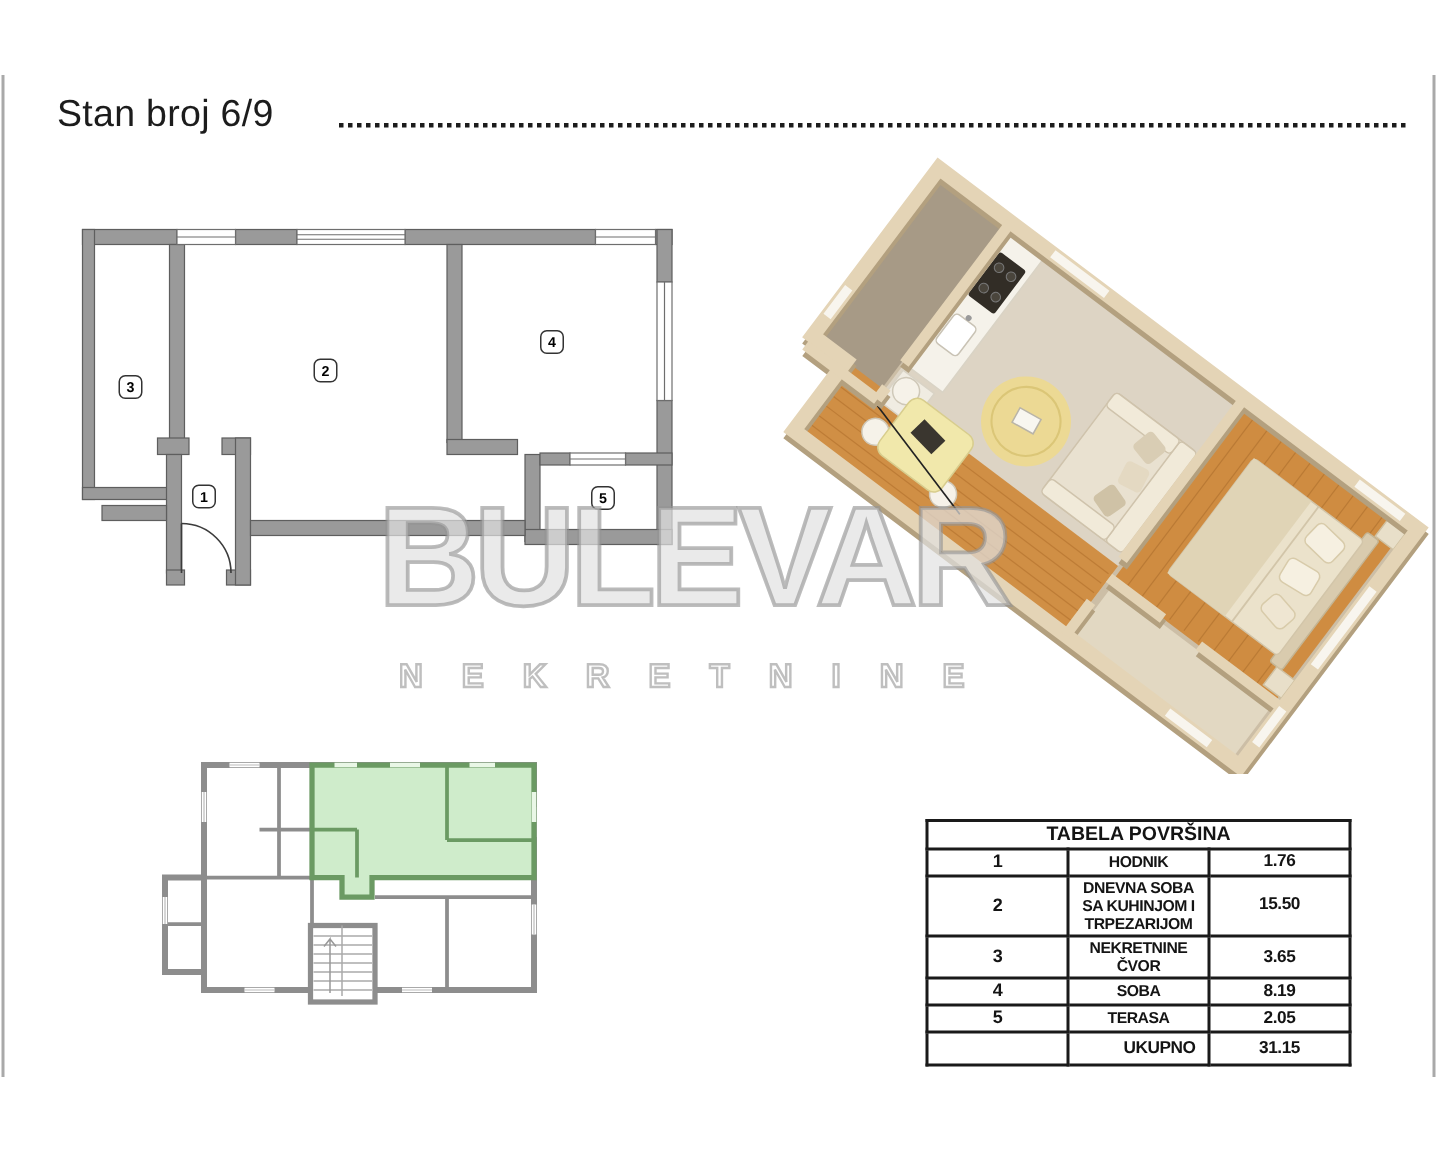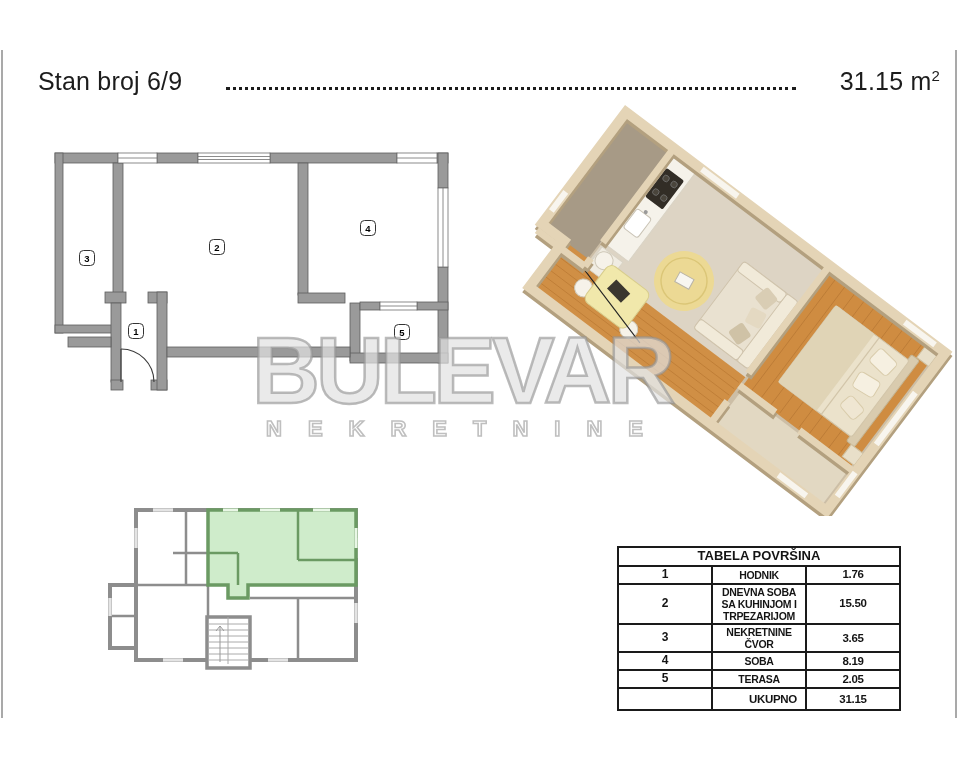--- a/index.html
+++ b/index.html
@@ -32,21 +32,21 @@
     position:absolute; left:252px; top:328px; z-index:4; pointer-events:none;
     user-select:none;
   }
   .wm-title {
     font-size:94px; font-weight:bold; line-height:86px; letter-spacing:-4px;
     color:rgba(255,255,255,0.55);
     -webkit-text-stroke:2.5px rgba(148,148,148,0.62);
     text-shadow:0 0 1px rgba(120,120,120,0.35);
   }
   .wm-sub {
-    margin-top:2px; padding-left:14px;
+    margin-top:24px; padding-left:14px;
     font-size:22px; font-weight:bold; letter-spacing:26px;
     color:rgba(255,255,255,0.6);
     -webkit-text-stroke:1.6px rgba(148,148,148,0.6);
   }
 
   
   .area-table {
     position:absolute; left:617px; top:546px; z-index:3;
     border-collapse:collapse; table-layout:fixed; width:284px;
     font-family:"Liberation Sans", sans-serif; color:#141414;
@@ -69,21 +69,20 @@
 <body>
 
 <div class="page">
 
   <div class="edge left"></div>
   <div class="edge right"></div>
 
   <div class="header">
     <span>Stan broj 6/9</span>
     <span class="leader"></span>
-    <span class="area-wrap"><span>31.15</span>&nbsp;<span>m</span><sup>2</sup></span>
   </div>
 
   <svg class="plan2d" viewBox="0 0 410 260">
 
     <g fill="#9a9a9a" stroke="#5e5e5e" stroke-width="0.8">
 
       <rect x="7" y="7" width="63" height="10"></rect>
       <rect x="109" y="7" width="41" height="10"></rect>
       <rect x="222" y="7" width="127" height="10"></rect>
       <rect x="389" y="7" width="11" height="10"></rect>

